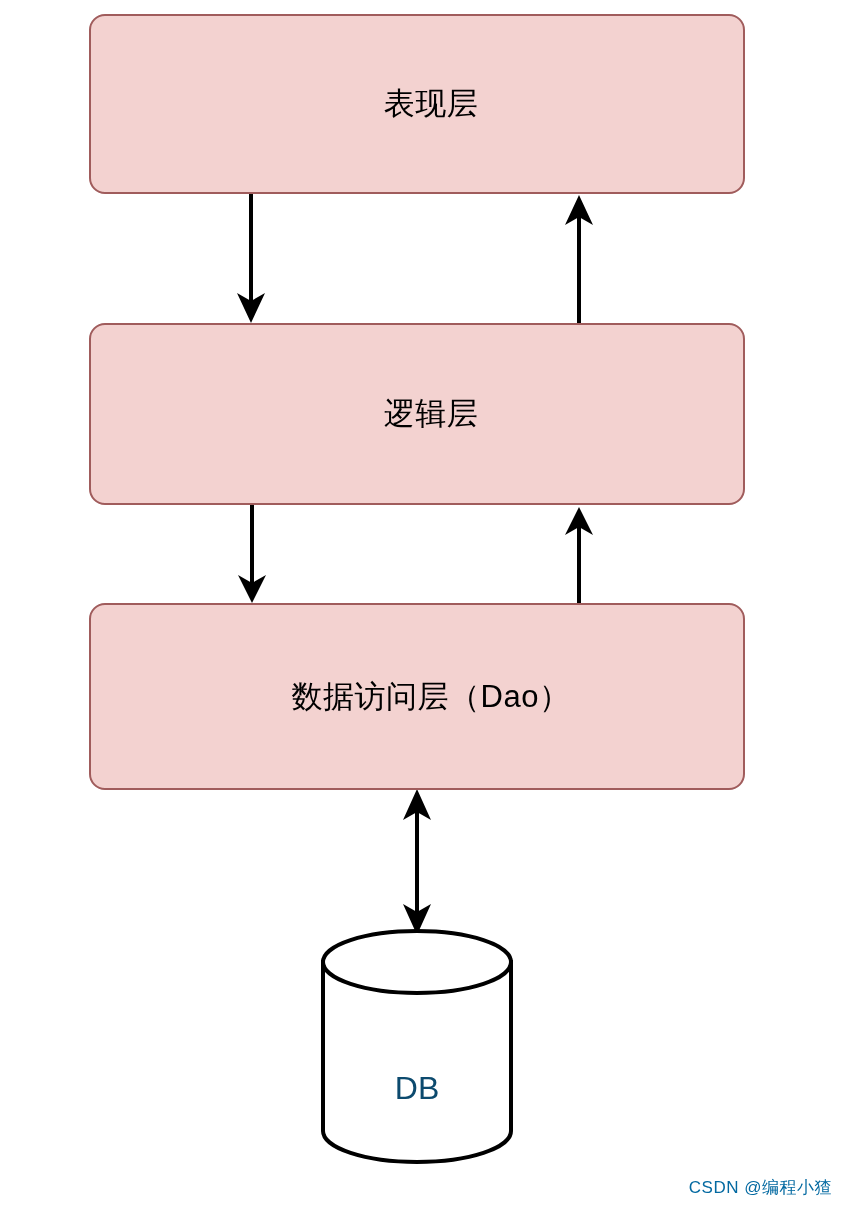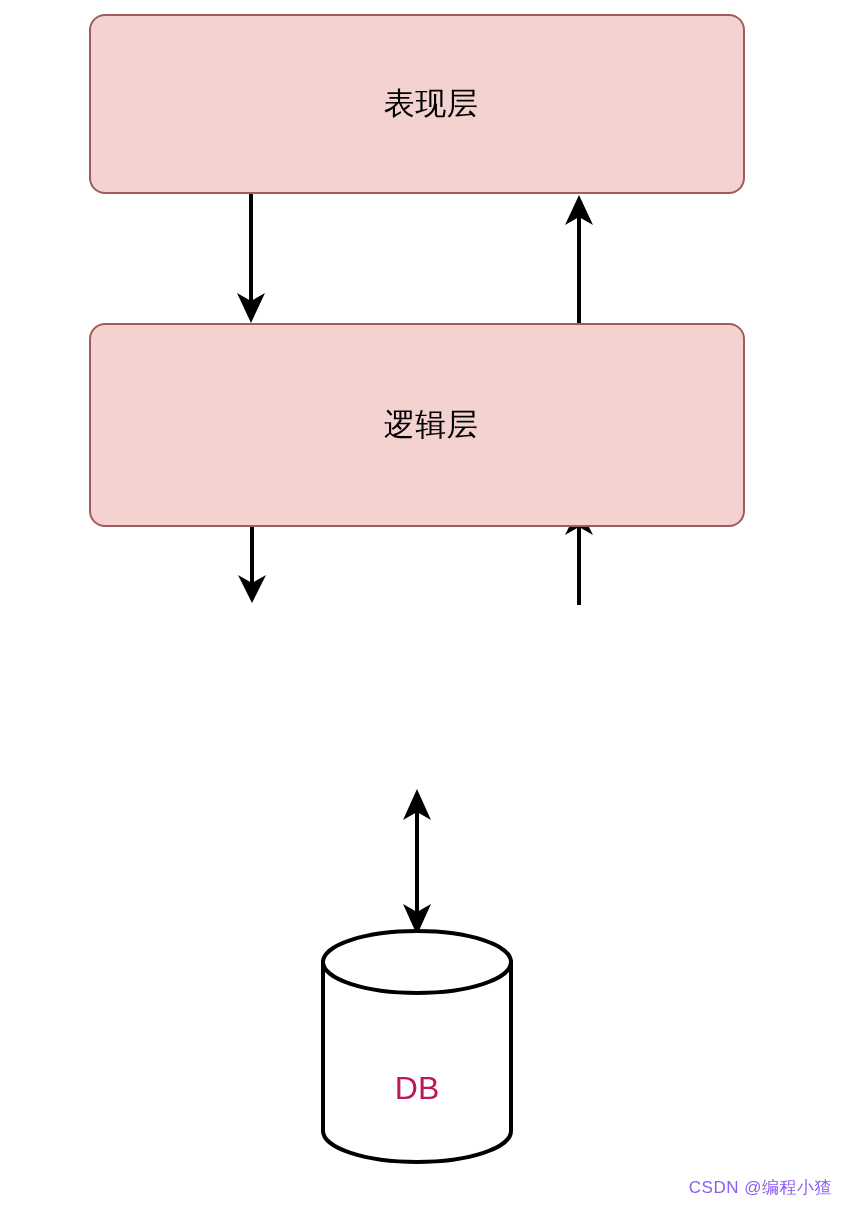--- a/index.html
+++ b/index.html
@@ -35,21 +35,21 @@
   .layer-box .line1,
   .layer-box .line2 {
     color: #000000;
     font-size: 31px;
     line-height: 42px;
     text-align: center;
     white-space: nowrap;
     letter-spacing: 0.5px;
   }
   #box-presentation { top: 14px;  height: 180px; }
-  #box-logic        { top: 323px; height: 204px; }
+  #box-logic        { top: 323px; height: 182px; }
   #box-dao          { top: 603px; height: 187px; }
 
   .arrow-svg {
     position: absolute;
     z-index: 1;
     overflow: visible;
   }
   .arrow-line {
     stroke: #000000;
     stroke-width: 4;
@@ -71,30 +71,30 @@
   #db-cylinder .cyl-svg {
     display: block;
   }
   #db-label {
     position: absolute;
     left: 320px;
     top: 1070px;
     width: 194px;
     text-align: center;
     font-size: 32px;
-    color: #be185d;
+    color: #0c4a6e;
     z-index: 3;
   }
 
   #watermark {
     position: absolute;
     right: 16px;
     bottom: 10px;
     font-size: 17px;
-    color: #8b5cf6;
+    color: #0369a1;
     letter-spacing: 0.5px;
     white-space: nowrap;
     z-index: 4;
   }
 </style>
 </head>
 <body>
 
 <div id="canvas">
 
@@ -119,20 +119,24 @@
   <svg class="arrow-svg" style="left:231px; top:505px; width:44px; height:100px;" viewBox="0 0 44 100">
     <line class="arrow-line" x1="21" y1="0" x2="21" y2="82"></line>
     <polygon class="arrow-head" points="21,98 7,70 21,78 35,70"></polygon>
   </svg>
 
   <svg class="arrow-svg" style="left:558px; top:505px; width:44px; height:100px;" viewBox="0 0 44 100">
     <line class="arrow-line" x1="21" y1="100" x2="21" y2="20"></line>
     <polygon class="arrow-head" points="21,2 7,30 21,22 35,30"></polygon>
   </svg>
 
+  <div class="layer-box" id="box-dao">
+    <div class="line1">数据访问层</div>
+    <div class="line2">（Dao）</div>
+  </div>
 
   <svg class="arrow-svg" style="left:396px; top:788px; width:44px; height:148px;" viewBox="0 0 44 148">
     <line class="arrow-line" x1="21" y1="20" x2="21" y2="128"></line>
     <polygon class="arrow-head" points="21,1 7,32 21,24 35,32"></polygon>
     <polygon class="arrow-head" points="21,147 7,116 21,124 35,116"></polygon>
   </svg>
 
   <div id="db-cylinder">
     <svg class="cyl-svg" width="194" height="237" viewBox="0 0 194 237">
       <path d="M3,34 L3,203 A94,31 0 0 0 191,203 L191,34 Z" fill="#ffffff" stroke="#000000" stroke-width="4"></path>

